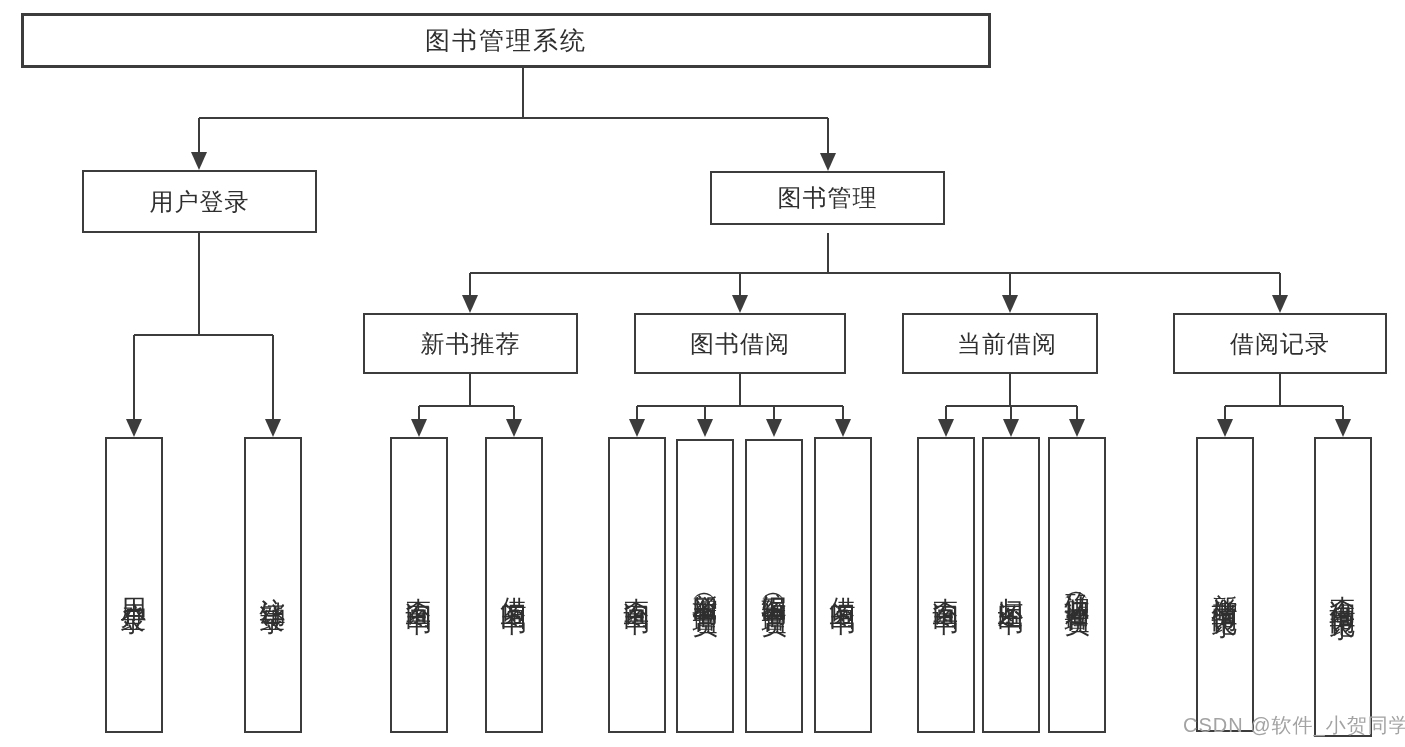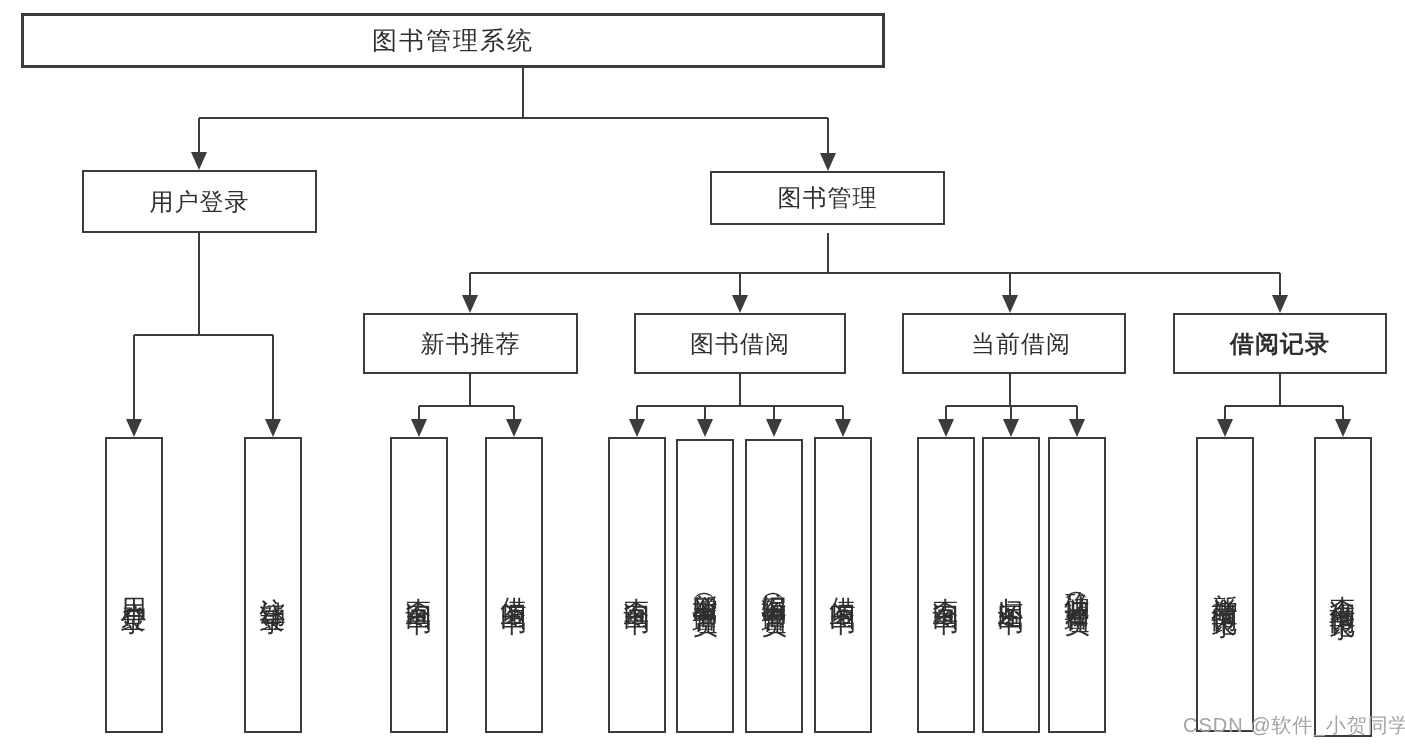--- a/index.html
+++ b/index.html
@@ -81,41 +81,41 @@
       <polygon points="766,419 782,419 774,437"></polygon>
       <polygon points="835,419 851,419 843,437"></polygon>
       <polygon points="938,419 954,419 946,437"></polygon>
       <polygon points="1003,419 1019,419 1011,437"></polygon>
       <polygon points="1069,419 1085,419 1077,437"></polygon>
       <polygon points="1217,419 1233,419 1225,437"></polygon>
       <polygon points="1335,419 1351,419 1343,437"></polygon>
     </g>
   </svg>
 
-  <div class="node h root" style="left:21px;top:13px;width:864px;height:55px;">
+  <div class="node h root" style="left:21px;top:13px;width:970px;height:55px;">
     <span>图书管理系统</span>
   </div>
 
   <div class="node h lvl" style="left:82px;top:170px;width:235px;height:63px;">
     <span>用户登录</span>
   </div>
   <div class="node h lvl" style="left:710px;top:171px;width:235px;height:54px;">
     <span>图书管理</span>
   </div>
 
   <div class="node h lvl" style="left:363px;top:313px;width:215px;height:61px;text-align:right;">
     <span>新书推荐</span>
   </div>
   <div class="node h lvl" style="left:634px;top:313px;width:212px;height:61px;">
     <span>图书借阅</span>
   </div>
-  <div class="node h lvl" style="left:902px;top:313px;width:224px;height:61px;padding-left:14px;">
+  <div class="node h lvl" style="left:902px;top:313px;width:196px;height:61px;padding-left:14px;">
     <span>当前借阅</span>
   </div>
-  <div class="node h lvl" style="left:1173px;top:313px;width:214px;height:61px;font-weight:bold;">
+  <div class="node h lvl" style="left:1173px;top:313px;width:214px;height:61px;">
     <span>借阅记录</span>
   </div>
 
   <div class="node v" style="left:105px;top:437px;width:58px;height:296px;">
     <span>用户登录</span>
   </div>
   <div class="node v" style="left:244px;top:437px;width:58px;height:296px;">
     <span>注销登录</span>
   </div>
 

